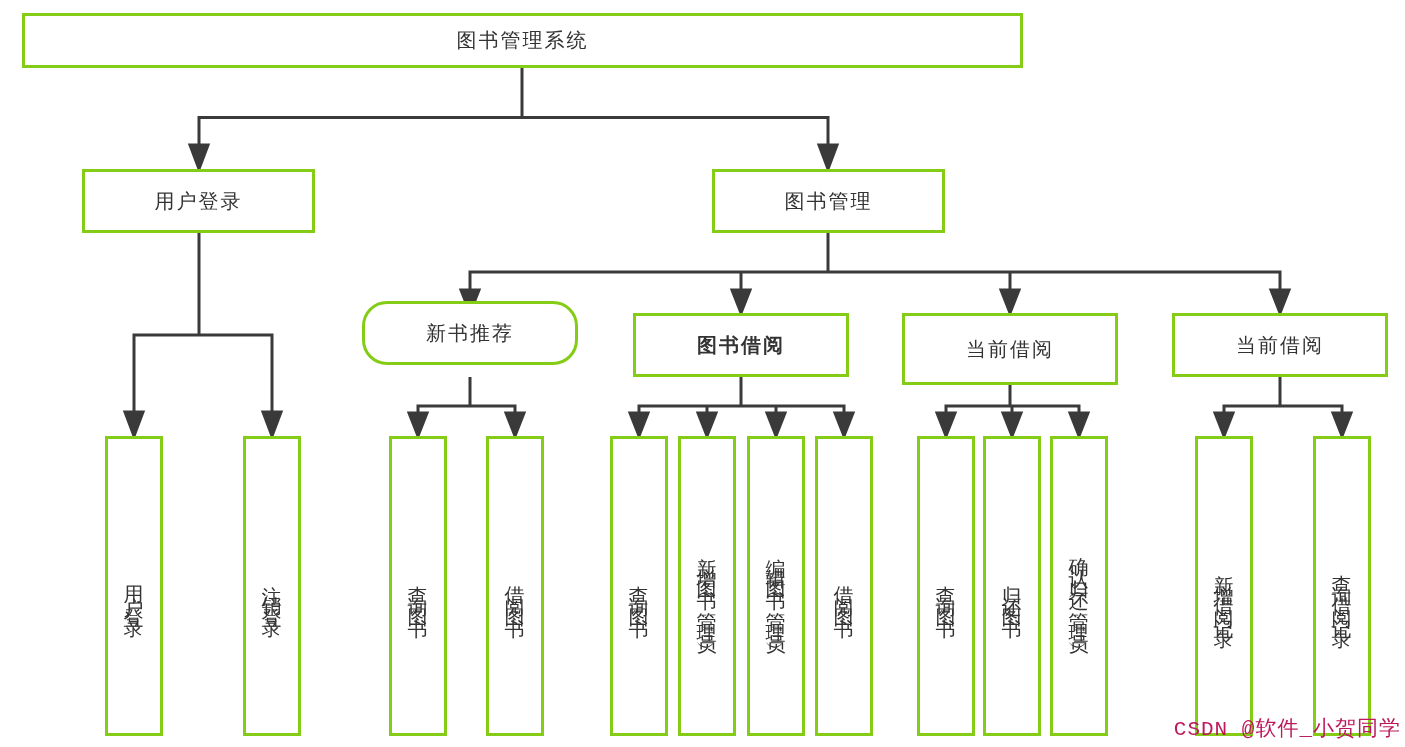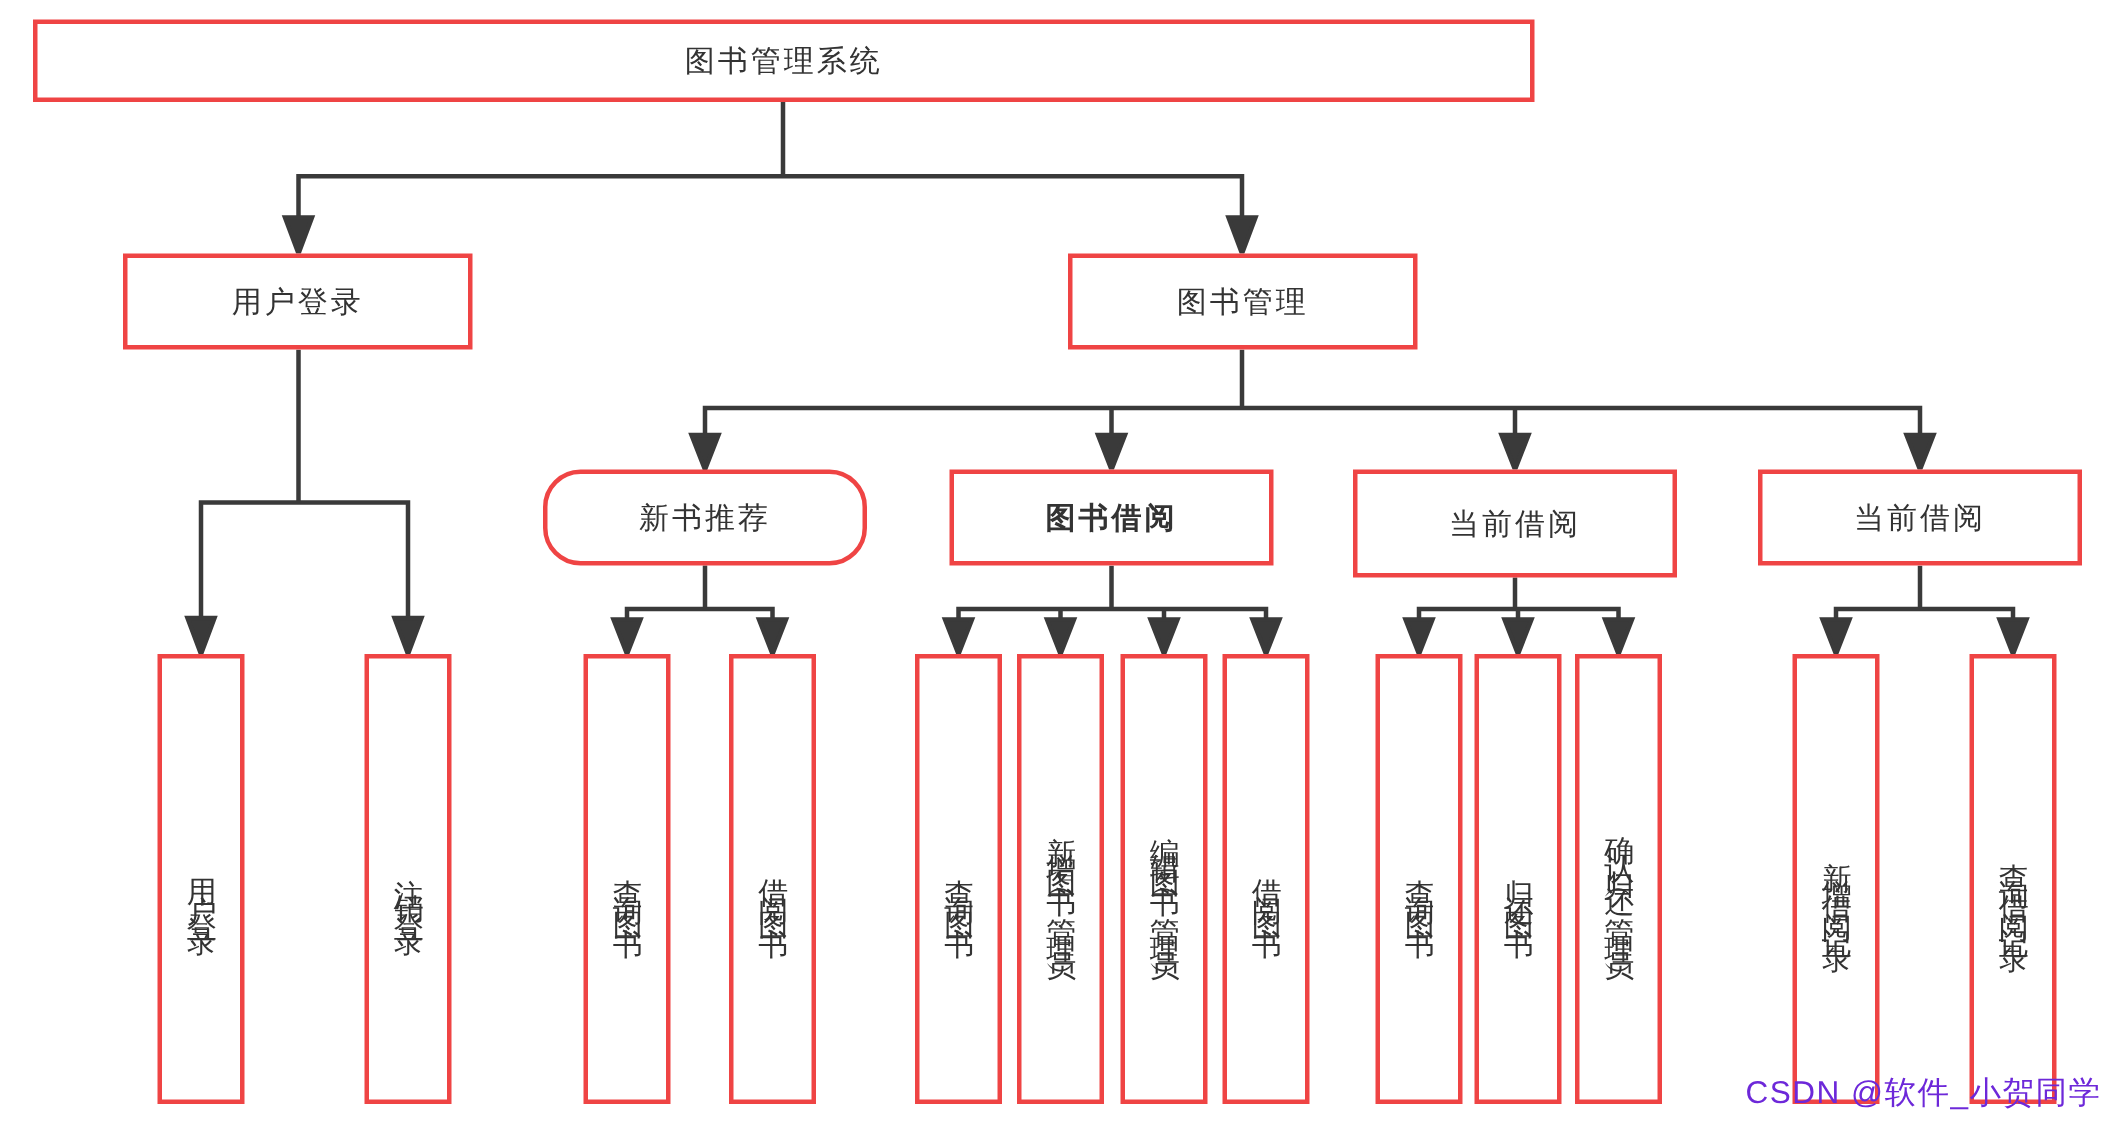--- a/index.html
+++ b/index.html
@@ -4,33 +4,34 @@
 <style>
   html,body { margin:0; padding:0; background:#ffffff; }
   #canvas {
     position:relative; width:1405px; height:747px;
     background:#ffffff; overflow:hidden;
     font-family:"Liberation Sans", sans-serif;
   }
   #wires { position:absolute; left:0; top:0; z-index:0; }
   .node {
     position:absolute; box-sizing:border-box;
-    background:#ffffff; border:3px solid #ef4444;
+    background:#ffffff; border:3px solid #84cc16;
     display:flex; align-items:center; justify-content:center;
     font-size:20px; color:#333333; z-index:1;
     letter-spacing:2px; white-space:nowrap;
   }
   .leaf {
     writing-mode:vertical-rl; text-orientation:mixed;
     letter-spacing:11px; padding-top:11px; line-height:1;
   }
   #watermark {
     position:absolute; right:4px; bottom:5px; z-index:5;
-    font-size:21px; color:#6d28d9; letter-spacing:1px;
+    font-size:21px; color:#be185d; letter-spacing:1px;
     white-space:nowrap;
+    font-family:Liberation Mono, monospace;
   }
 </style>
 </head>
 <body>
 
 <div id="canvas">
 
   <svg id="wires" width="1405" height="747" viewBox="0 0 1405 747">
     <g stroke="#3a3a3a" stroke-width="3" fill="#3a3a3a">
       <path fill="none" d="M522 68 V119 M197.5 117.5 H829.5 M199 117.5 V147 M828 117.5 V147"></path>
@@ -72,21 +73,21 @@
       <polygon points="1215,413 1233,413 1224,436"></polygon>
       <polygon points="1333,413 1351,413 1342,436"></polygon>
     </g>
   </svg>
 
   <div class="node" style="left:22px; top:13px; width:1001px; height:55px;">图书管理系统</div>
 
   <div class="node" style="left:82px; top:169px; width:233px; height:64px;">用户登录</div>
   <div class="node" style="left:712px; top:169px; width:233px; height:64px;">图书管理</div>
 
-  <div class="node" style="left:362px; top:313px; width:216px; height:64px;border-radius:25px;">新书推荐</div>
+  <div class="node" style="left:362px; top:301px; width:216px; height:64px;border-radius:25px;">新书推荐</div>
   <div class="node" style="left:633px; top:313px; width:216px; height:64px;font-weight:bold;">图书借阅</div>
   <div class="node" style="left:902px; top:313px; width:216px; height:72px;">当前借阅</div>
   <div class="node" style="left:1172px; top:313px; width:216px; height:64px;">当前借阅</div>
 
   <div class="node leaf" style="left:105px; top:436px; width:58px; height:300px;">用户登录</div>
   <div class="node leaf" style="left:243px; top:436px; width:58px; height:300px;">注销登录</div>
 
   <div class="node leaf" style="left:389px; top:436px; width:58px; height:300px;">查询图书</div>
   <div class="node leaf" style="left:486px; top:436px; width:58px; height:300px;">借阅图书</div>
 

